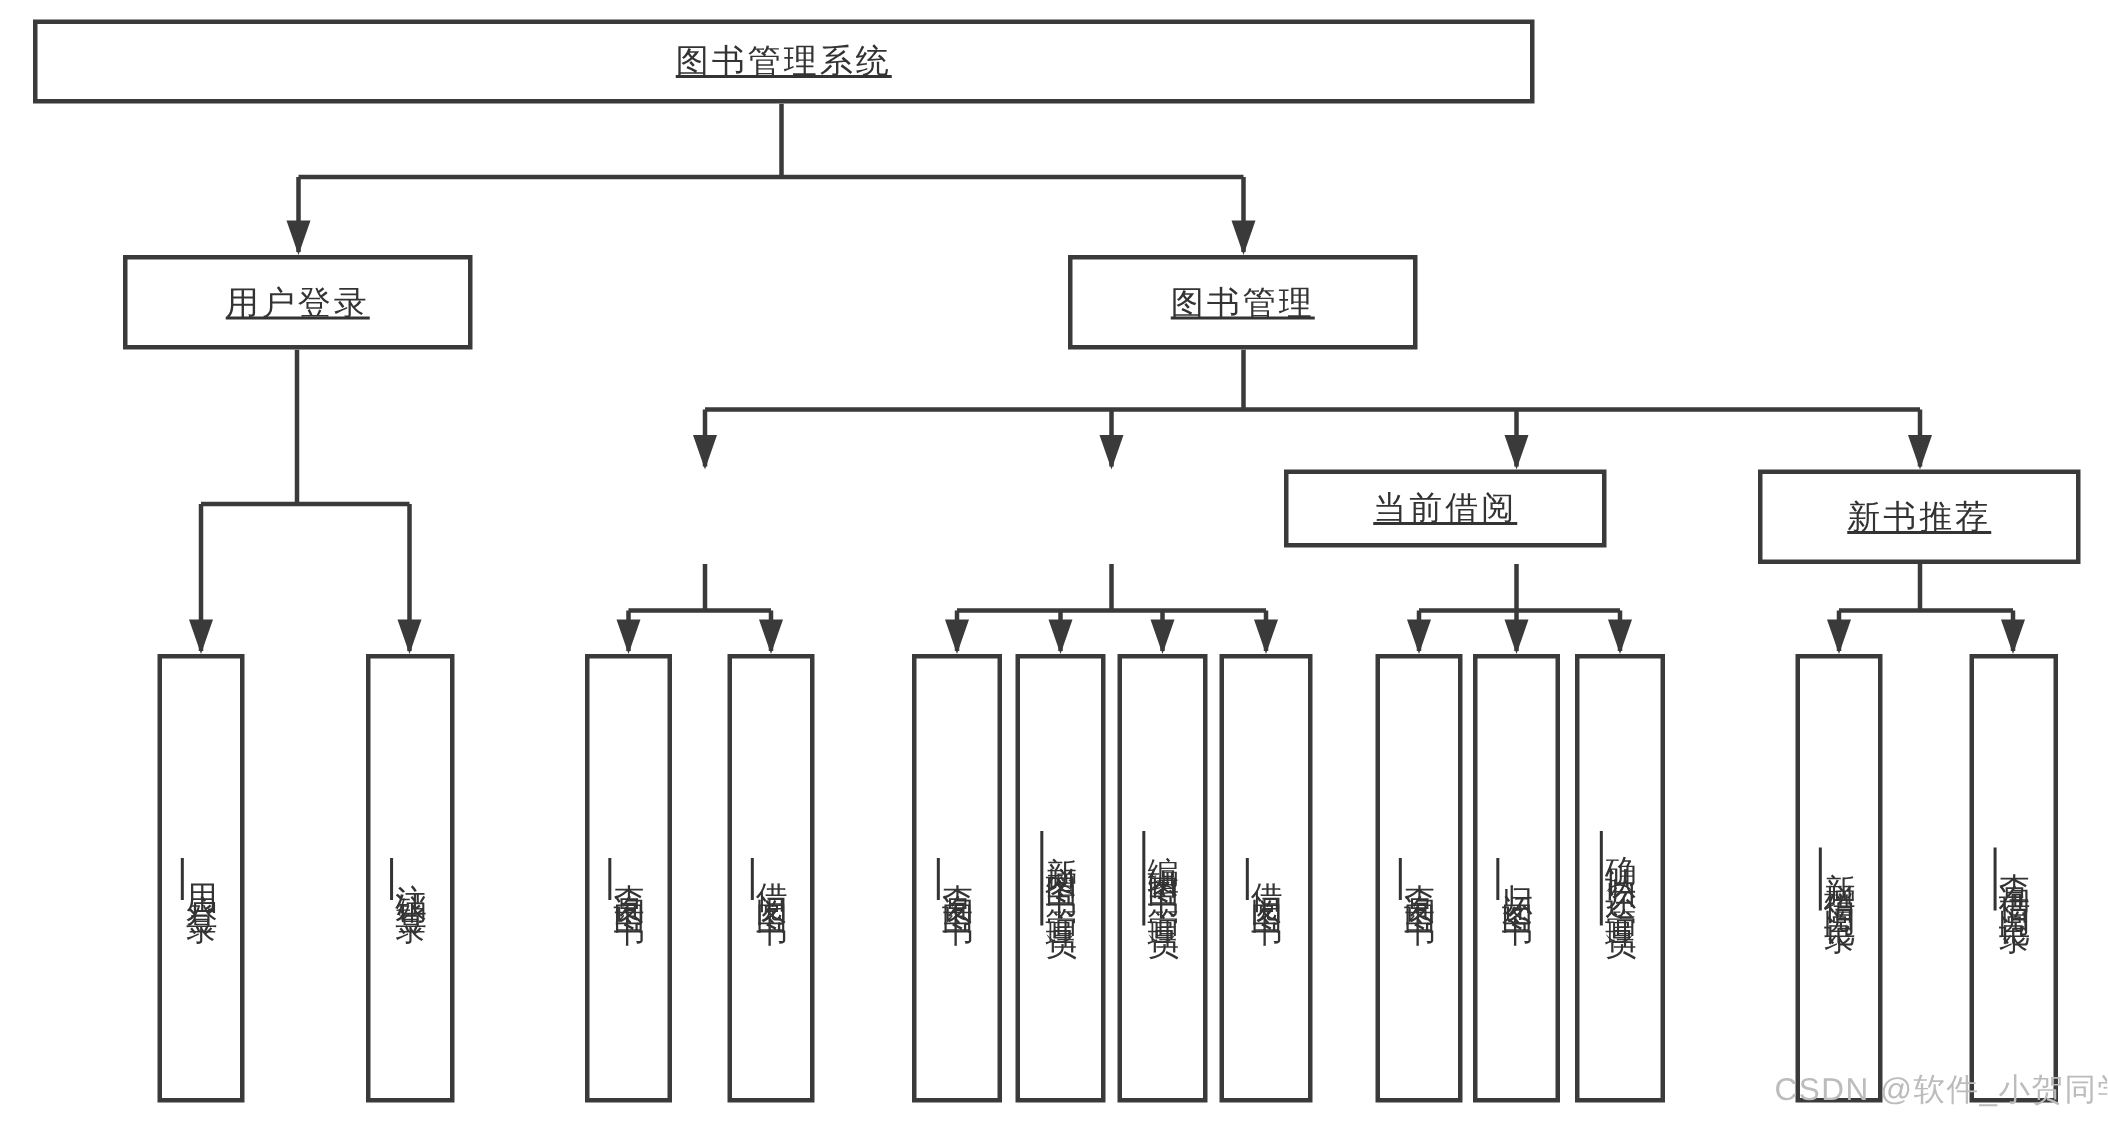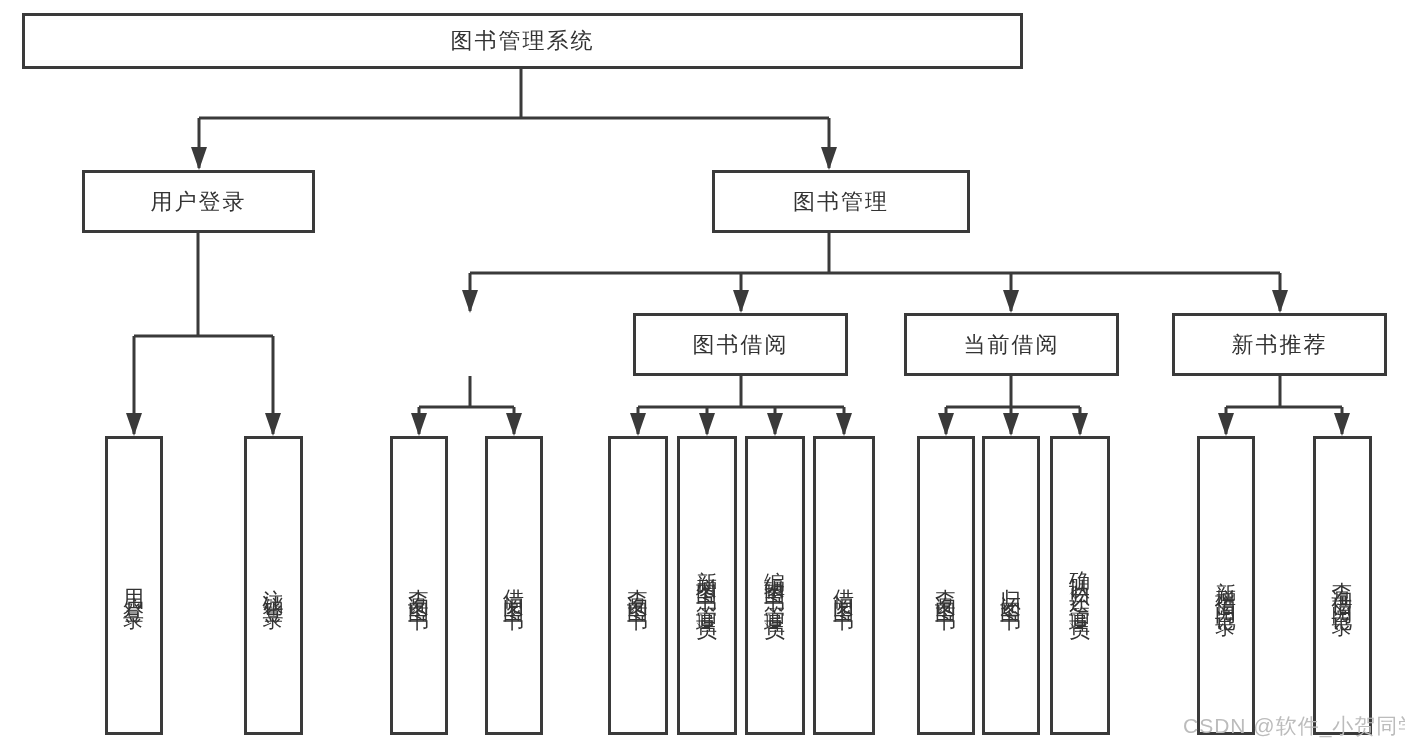--- a/index.html
+++ b/index.html
@@ -12,34 +12,35 @@
     background:var(--page-bg);
     font-family:"Liberation Sans","DejaVu Sans",sans-serif;
     color:var(--text);
   }
   #connectors{position:absolute;left:0;top:0;z-index:0;color:var(--line);}
   .box{
     position:absolute; box-sizing:border-box; z-index:1;
     background:var(--box-bg); border:3px solid var(--line);
     display:flex; align-items:center; justify-content:center;
     text-align:center;
+    text-decoration:underline;
   }
   .hlabel{font-size:22px; letter-spacing:2px; white-space:nowrap;}
   .vbox .vlabel{
     writing-mode:vertical-rl; text-orientation:mixed;
     font-size:21px; letter-spacing:7px; line-height:1.1;
     max-height:290px; white-space:nowrap;
   }
   
   .b-root{left:22px; top:13px; width:1001px; height:56px;}
   .b-user-login{left:82px; top:170px; width:233px; height:63px;}
-  .b-book-mgmt{left:712px; top:170px; width:258px; height:63px;text-align:center;}
+  .b-book-mgmt{left:712px; top:170px; width:233px; height:63px;text-align:center;}
   .b-new-rec{left:363px; top:313px; width:215px; height:63px;}
   .b-book-borrow{left:633px; top:313px; width:215px; height:63px;}
-  .b-cur-borrow{left:904px; top:313px; width:215px; height:63px;text-align:right;}
+  .b-cur-borrow{left:856px; top:313px; width:215px; height:52px;text-align:right;}
   .b-borrow-rec{left:1172px; top:313px; width:215px; height:63px;}
   
   .vbox{top:436px; height:299px;}
   .l-11{left:105px; width:58px;}
   .l-12{left:244px; width:59px;}
   .l-21{left:390px; width:58px;}
   .l-22{left:485px; width:58px;}
   .l-31{left:608px; width:60px;}
   .l-32{left:677px; width:60px;}
   .l-33{left:745px; width:60px;}
@@ -103,23 +104,20 @@
     <span class="hlabel">图书管理系统</span>
   </div>
 
   <div class="box b-user-login">
     <span class="hlabel">用户登录</span>
   </div>
   <div class="box b-book-mgmt">
     <span class="hlabel">图书管理</span>
   </div>
 
-  <div class="box b-book-borrow">
-    <span class="hlabel">图书借阅</span>
-  </div>
   <div class="box b-cur-borrow">
     <span class="hlabel">当前借阅</span>
   </div>
   <div class="box b-borrow-rec">
     <span class="hlabel">新书推荐</span>
   </div>
 
   <div class="box vbox l-11">
     <span class="vlabel">用户登录</span>
   </div>

